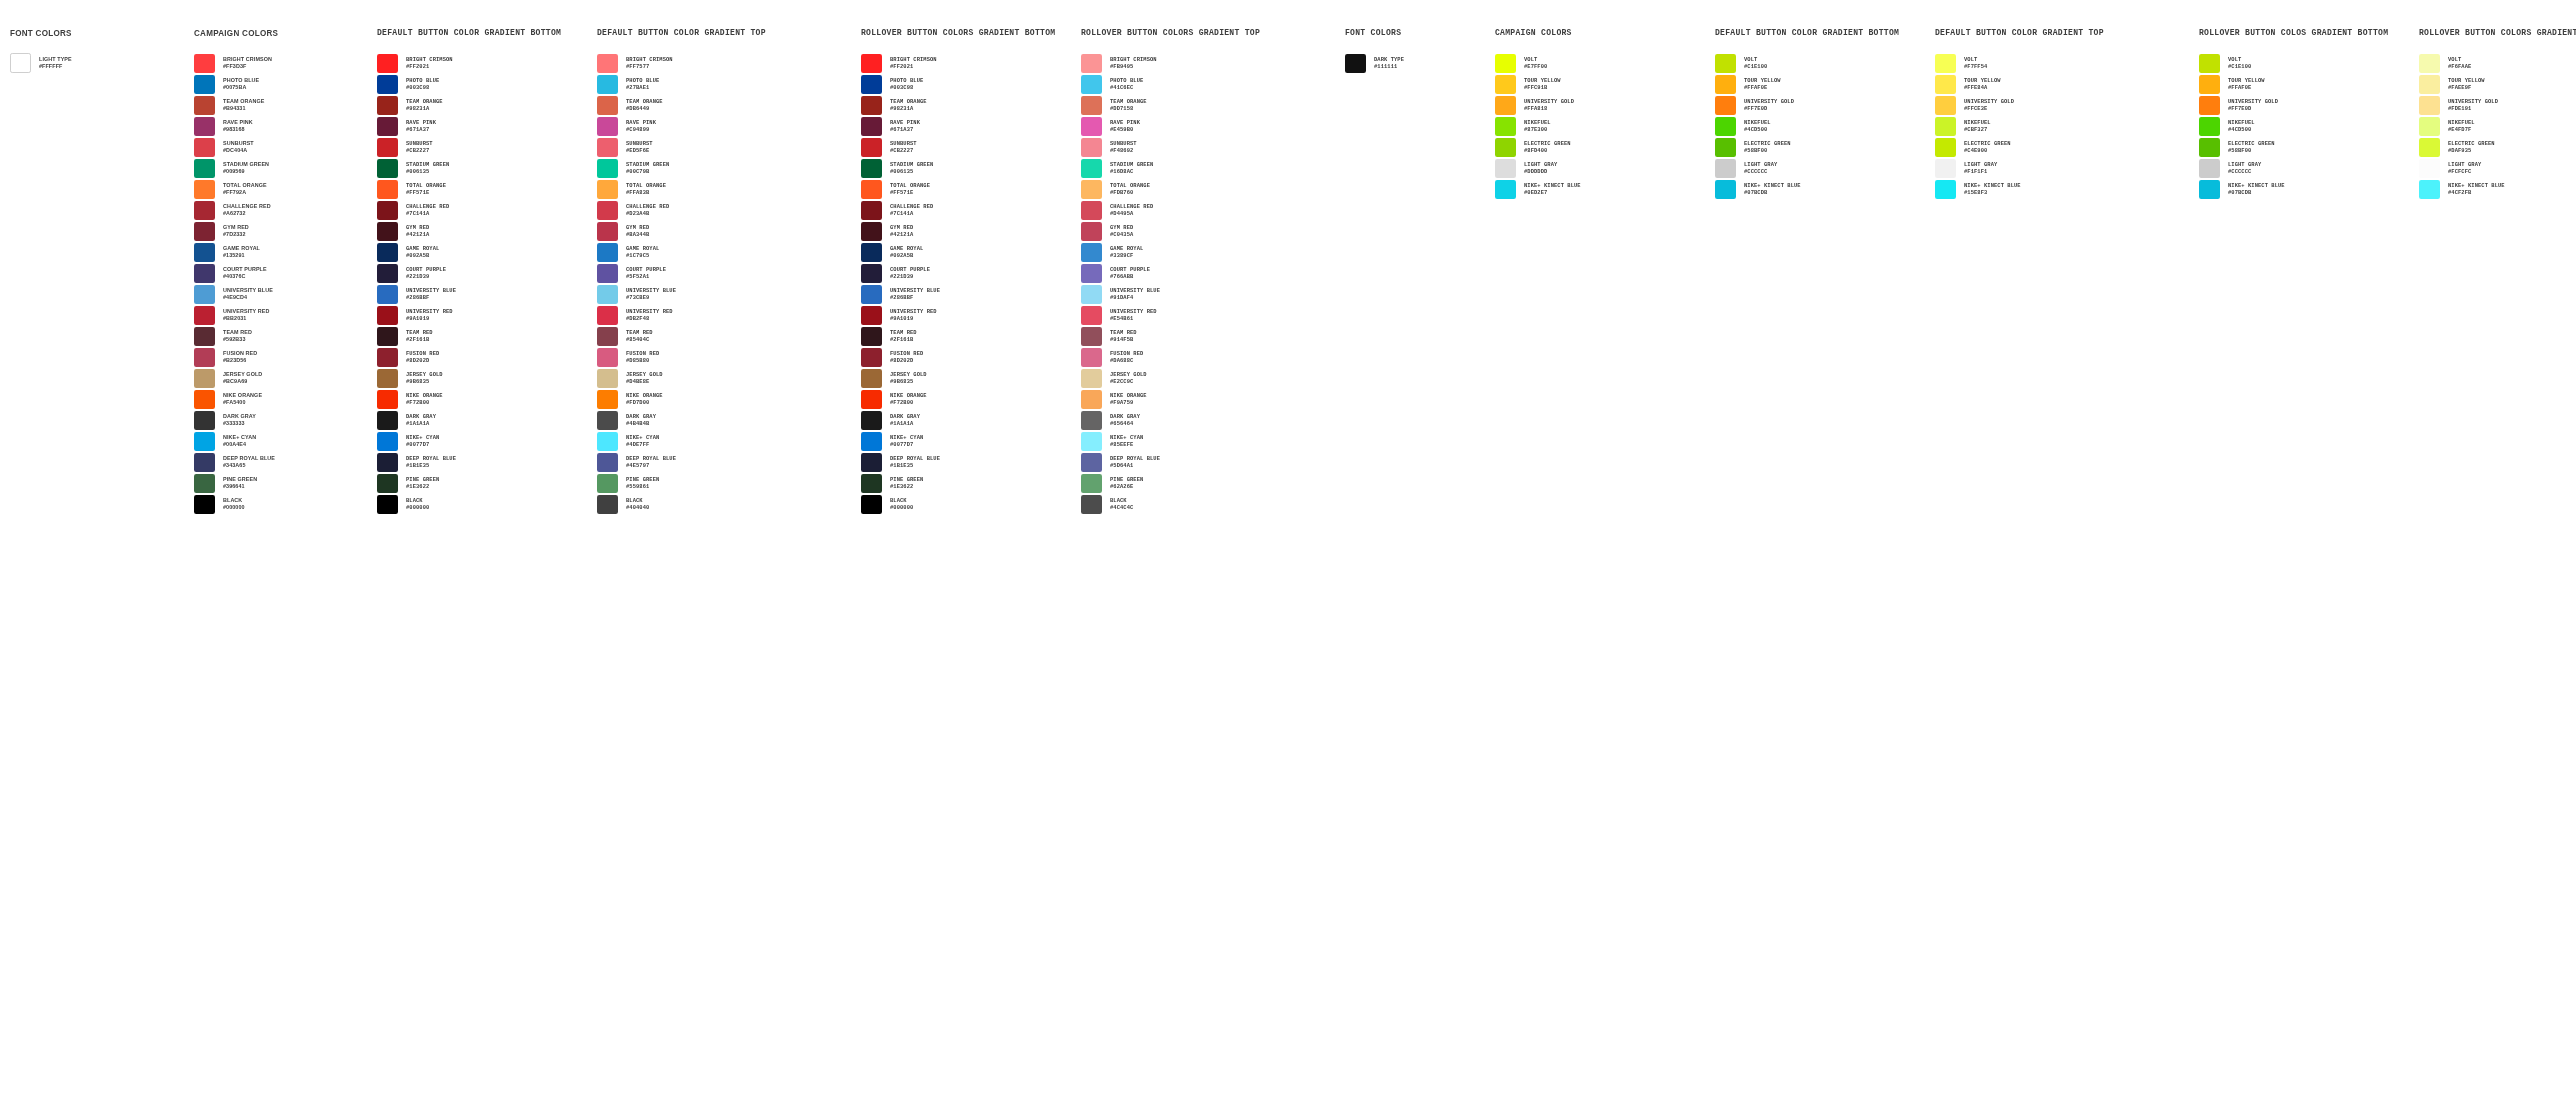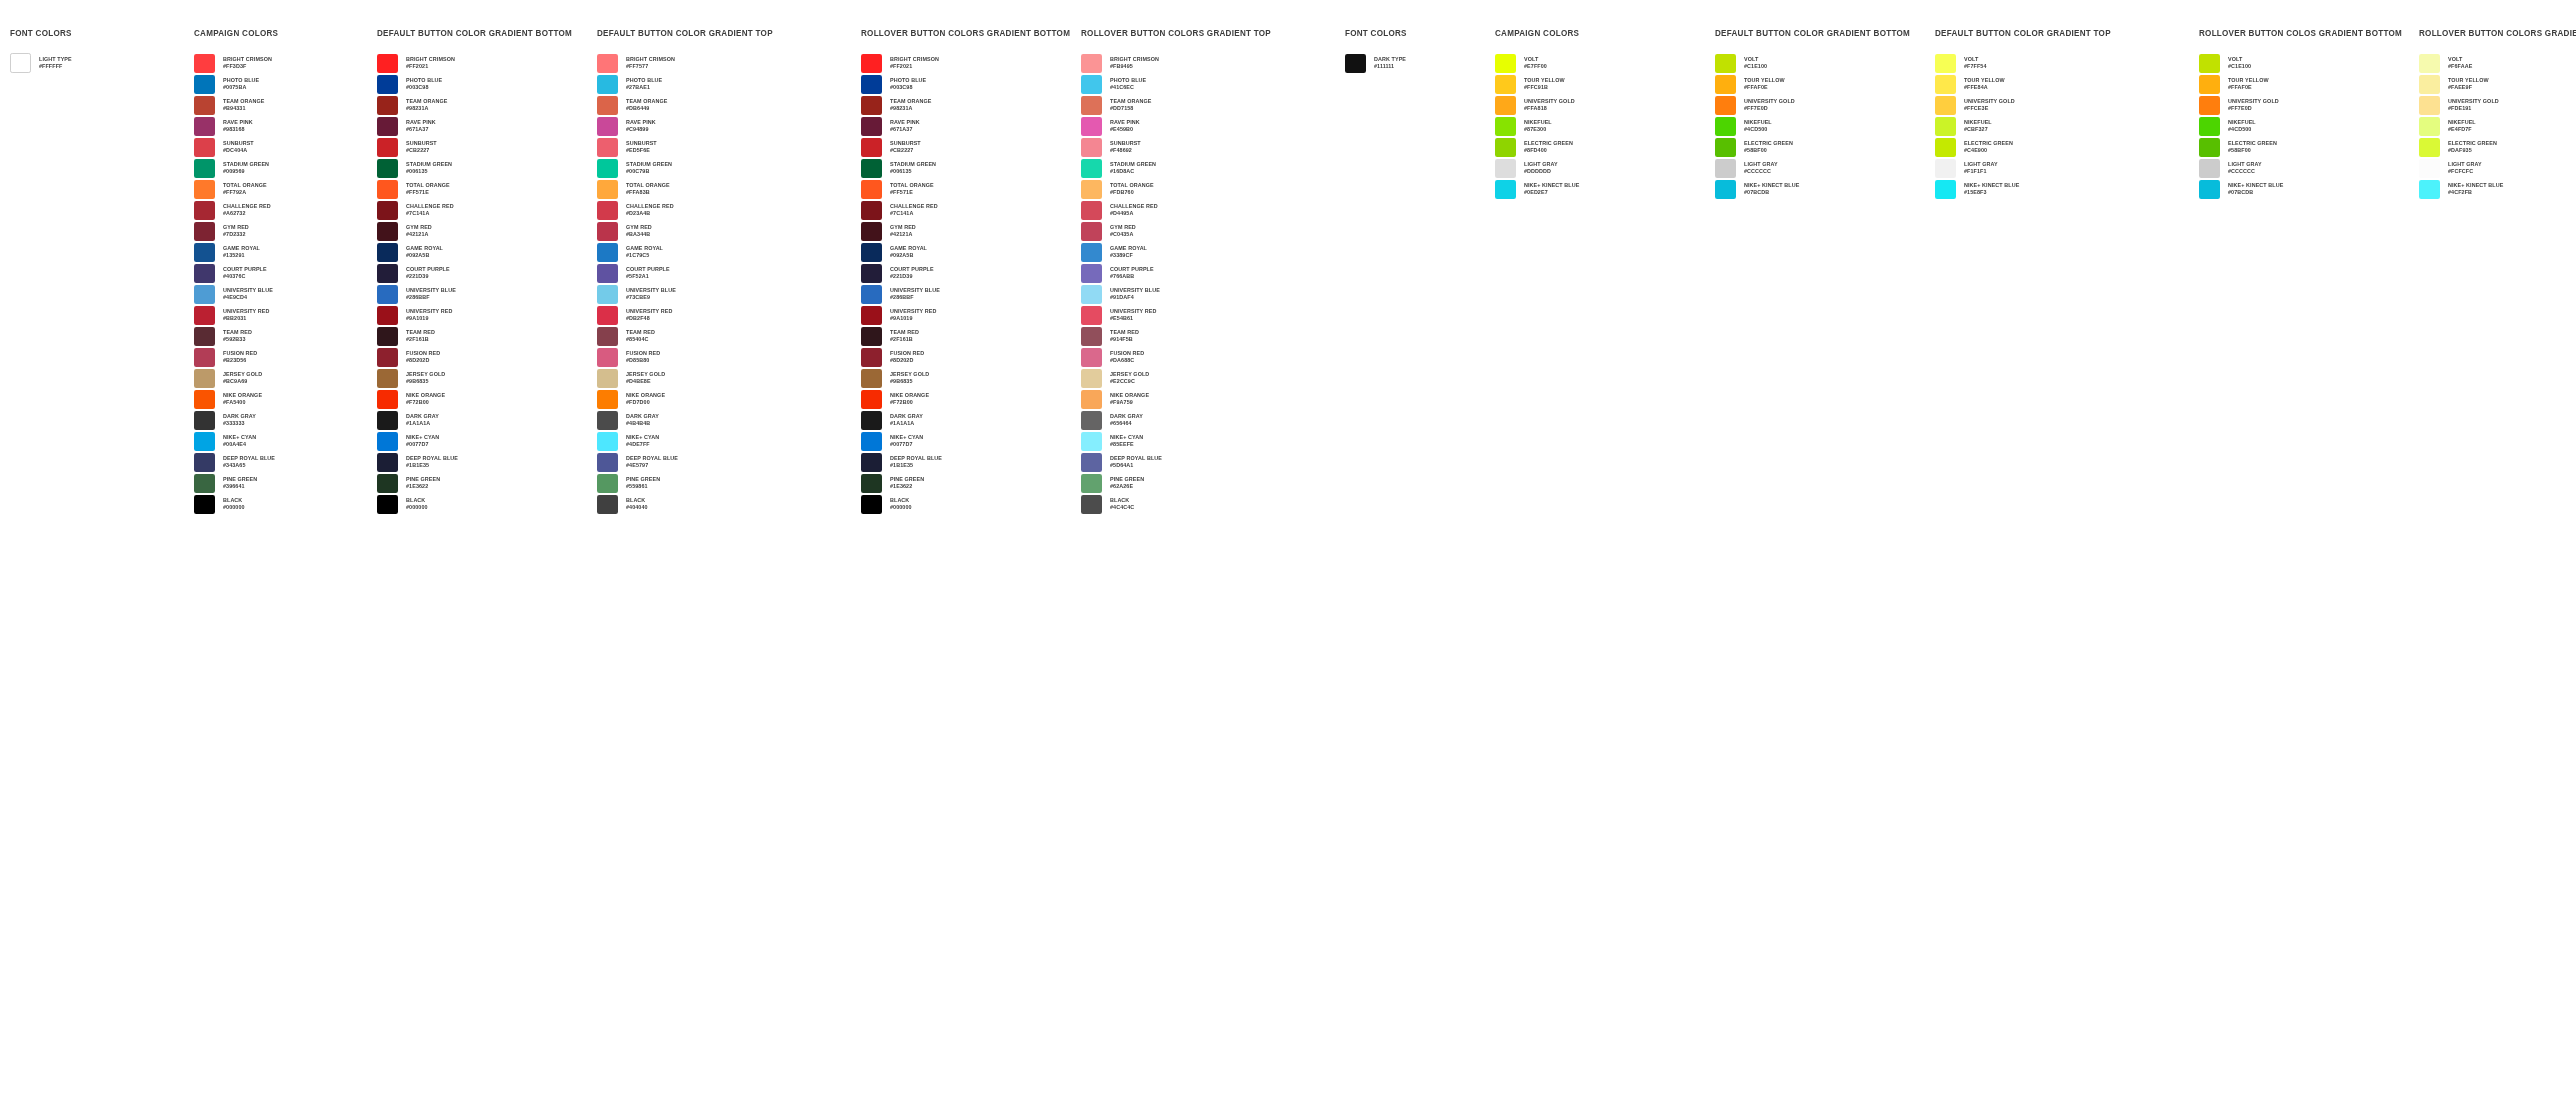--- a/index.html
+++ b/index.html
@@ -89,21 +89,21 @@
     white-space: nowrap;
     transform: scaleX(0.9);
     transform-origin: left center;
   }
   
   .col-w-sm  { width: 150px; }
   .col-w-md  { width: 205px; }
   .col-w-lg  { width: 220px; }
   .col-w-xl  { width: 264px; }
   .pad-left-sm { padding-left: 10.3px; }
-  .pad-left-md { padding-left: 22px; }
+  .pad-left-md { padding-left: 22px; font-family: Liberation Mono, monospace; }
   .pad-left-lg { padding-left: 44px; }
 </style>
 </head>
 <body>
 
 <div id="board">
     <div class="palette-column col-w-sm pad-left-sm">
       <div class="column-title">FONT COLORS</div>
       <div class="swatch-list">
         <div class="swatch-row">

